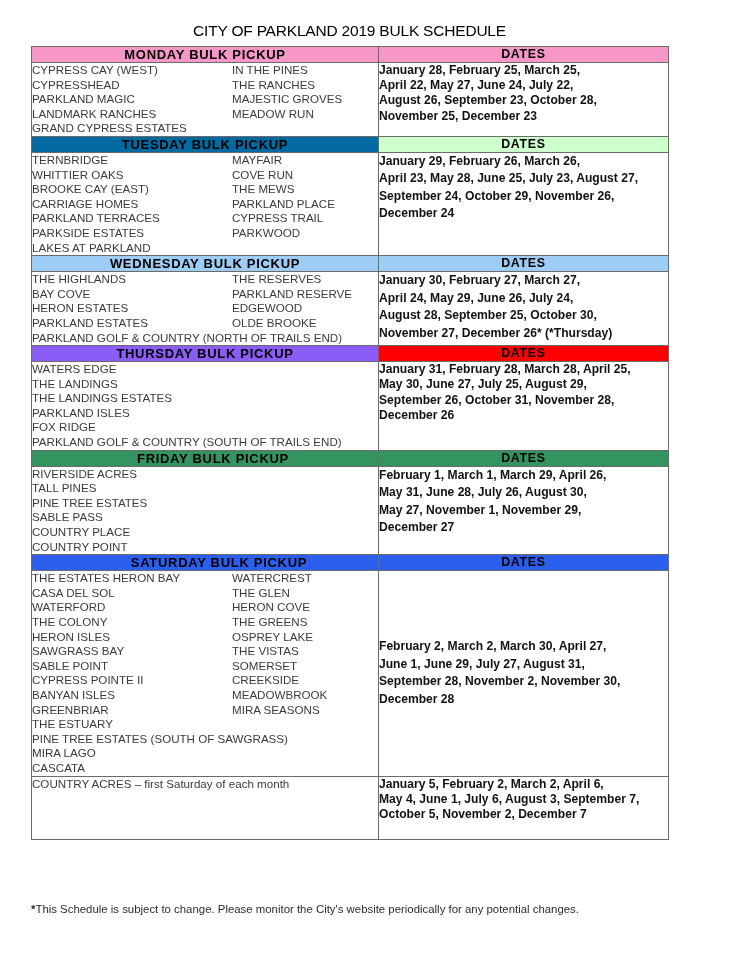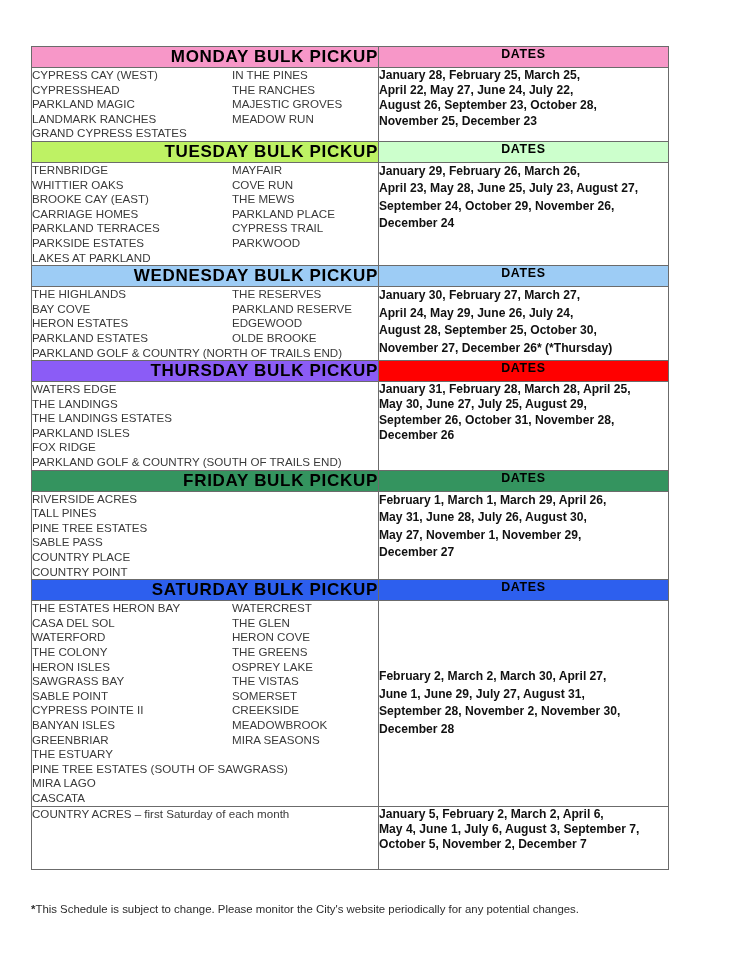--- a/index.html
+++ b/index.html
@@ -41,22 +41,22 @@
   .schedule-table td,
   .schedule-table th {
     border: 1px solid #6b6b6b;
     padding: 0;
     vertical-align: top;
   }
   col.col-areas { width: 347px; }
   col.col-dates { width: 290px; }
 
   .day-header {
-    text-align: right;
-    font-size: 17px;
+    text-align: center;
+    font-size: 13px;
     font-weight: bold;
     letter-spacing: 0.7px;
     padding: 2px 0 3px 0;
     white-space: nowrap;
   }
   .dates-header {
     text-align: center;
     font-size: 12.4px;
     font-weight: bold;
     letter-spacing: 0.7px;
@@ -106,20 +106,21 @@
     color: #2b2b2b;
     white-space: nowrap;
   }
   .footnote .star { font-weight: bold; }
 </style>
 </head>
 <body>
 
 <div class="page">
 
+  <div class="doc-title">CITY OF PARKLAND 2019 BULK SCHEDULE</div>
 
   <table class="schedule-table">
     <colgroup>
       <col class="col-areas">
       <col class="col-dates">
     </colgroup>
     <tbody id="table-body">
         <tr>
           <td class="day-header" style="background: rgb(247, 151, 200);">MONDAY BULK PICKUP</td>
           <td class="dates-header" style="background: rgb(247, 151, 200);">DATES</td>
@@ -143,21 +144,21 @@
             </div>
           </td>
           <td class="dates-cell tight">
             <div class="date-line">January 28, February 25, March 25,</div>
             <div class="date-line">April 22, May 27, June 24, July 22,</div>
             <div class="date-line">August 26, September 23, October 28,</div>
             <div class="date-line">November 25, December 23</div>
           </td>
         </tr>
         <tr>
-          <td class="day-header" style="background: #bef264;">TUESDAY BULK PICKUP</td>
+          <td class="day-header" style="background: #0369a1;">TUESDAY BULK PICKUP</td>
           <td class="dates-header" style="background: rgb(204, 255, 204);">DATES</td>
         </tr>
         <tr>
           <td class="areas-cell">
             <div class="areas-cols">
               <div class="areas-col-a">
                 <div class="area-line">TERNBRIDGE</div>
                 <div class="area-line">WHITTIER OAKS</div>
                 <div class="area-line">BROOKE CAY (EAST)</div>
                 <div class="area-line">CARRIAGE HOMES</div>

